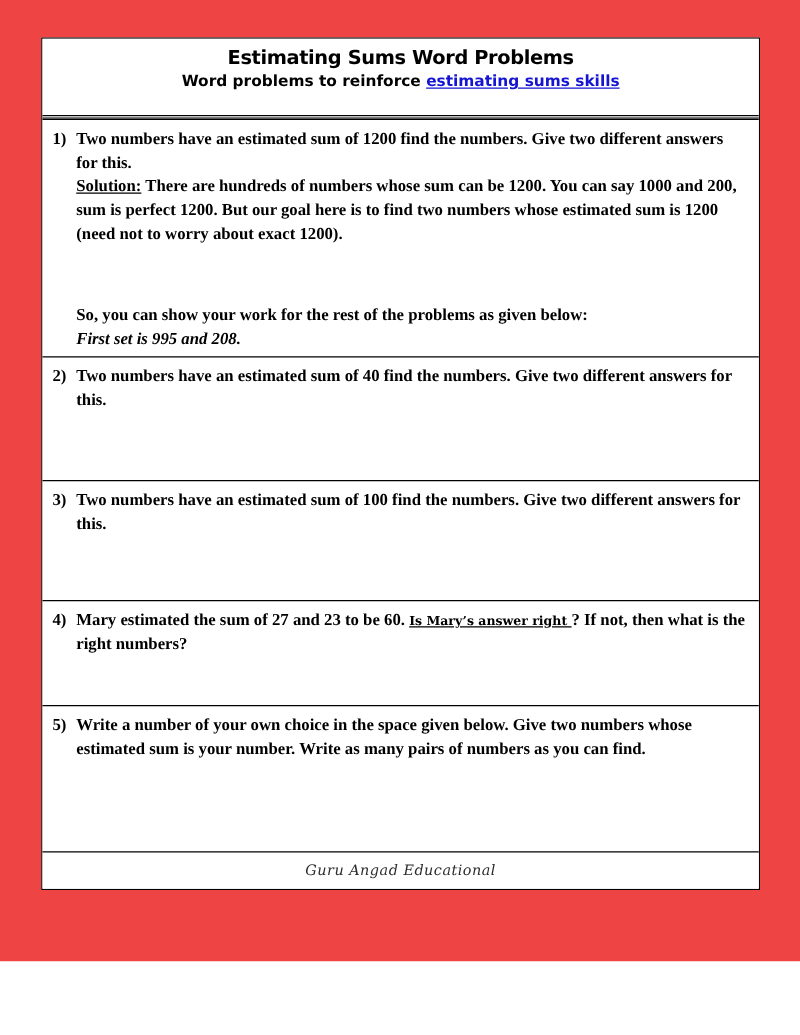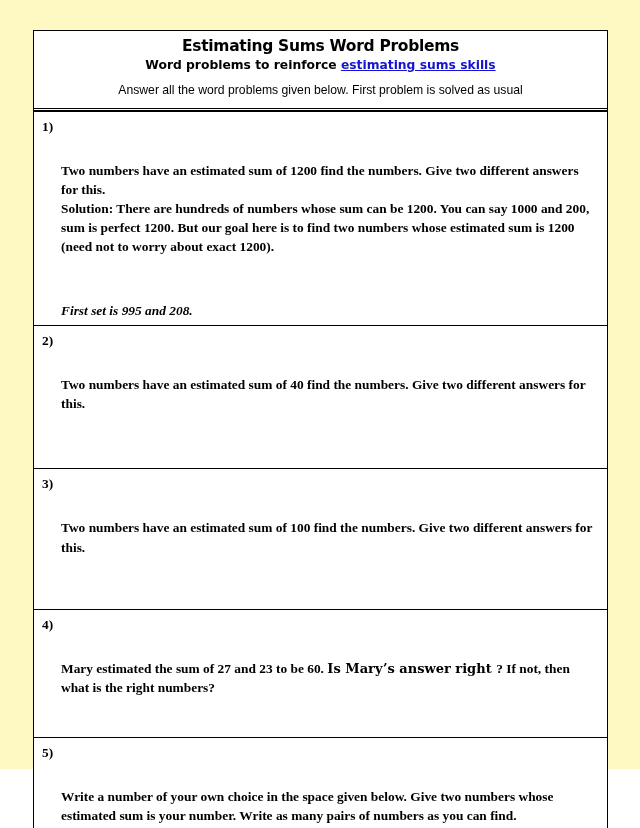--- a/index.html
+++ b/index.html
@@ -12,21 +12,21 @@
     height: 828px;
     font-family: "Liberation Serif", serif;
     color: #000000;
     overflow: hidden;
   }
 
   .page {
     position: relative;
     width: 640px;
     height: 769px;
-    background: #fef9c3;
+    background: #ef4444;
   }
 
   
   .sheet {
     position: absolute;
     left: 33px;
     top: 30px;
     width: 575px;
     border: 1px solid #000000;
     box-sizing: border-box;
@@ -89,41 +89,42 @@
     line-height: 1.42;
   }
   .prob-num {
     flex: 0 0 auto;
     width: 19px;
     text-align: left;
   }
   .prob-body {
     flex: 1 1 auto;
     min-width: 0;
-    margin-top: 44px;
   }
   .prob-body p {
     margin: 0;
   }
   .gap {
     height: 15px;
   }
   .u-bold-underline {
     font-weight: bold;
+    text-decoration: underline;
     text-align: right;
   }
   .answer-set {
     font-style: italic;
     font-weight: bold;
   }
   
   .alt-face {
     font-family: "DejaVu Serif", serif;
     font-weight: bold;
-    font-size: 13px;
+    font-size: 10px;
+    text-decoration: underline;
   }
 
   
   .spacer-2 { height: 50px; }
   .spacer-3 { height: 47px; }
   .spacer-4 { height: 35px; }
   .spacer-5 { height: 68px; }
 
   
   .footer-cell {
@@ -142,32 +143,32 @@
 </head>
 <body>
 
 <div class="page">
 
   <div class="sheet">
 
     <div class="row header-cell">
       <div class="wk-title">Estimating Sums Word Problems</div>
       <div class="wk-subtitle"><span>Word problems to reinforce </span><a class="wk-link" href="#">estimating sums skills</a></div>
-      <div class="wk-instruction">Answer all the word problems given below. First problem is solved as usual</div>
     </div>
 
     <div class="row prob-cell">
       <div class="prob">
         <div class="prob-num">1)</div>
         <div class="prob-body">
           <p>Two numbers have an estimated sum of 1200 find the numbers. Give two different answers for this.</p>
           <p><span class="u-bold-underline">Solution:</span><span> There are hundreds of numbers whose sum can be 1200. You can say 1000 and 200, sum is perfect 1200. But our goal here is to find two numbers whose estimated sum is 1200 (need not to worry about exact 1200).</span></p>
           <div class="gap"></div>
           <div class="gap"></div>
           <div class="gap"></div>
+          <p>So, you can show your work for the rest of the problems as given below:</p>
           <p class="answer-set">First set is 995 and 208.</p>
         </div>
       </div>
     </div>
 
     <div class="row prob-cell">
       <div class="prob">
         <div class="prob-num">2)</div>
         <div class="prob-body">
           <p>Two numbers have an estimated sum of 40 find the numbers. Give two different answers for this.</p>

